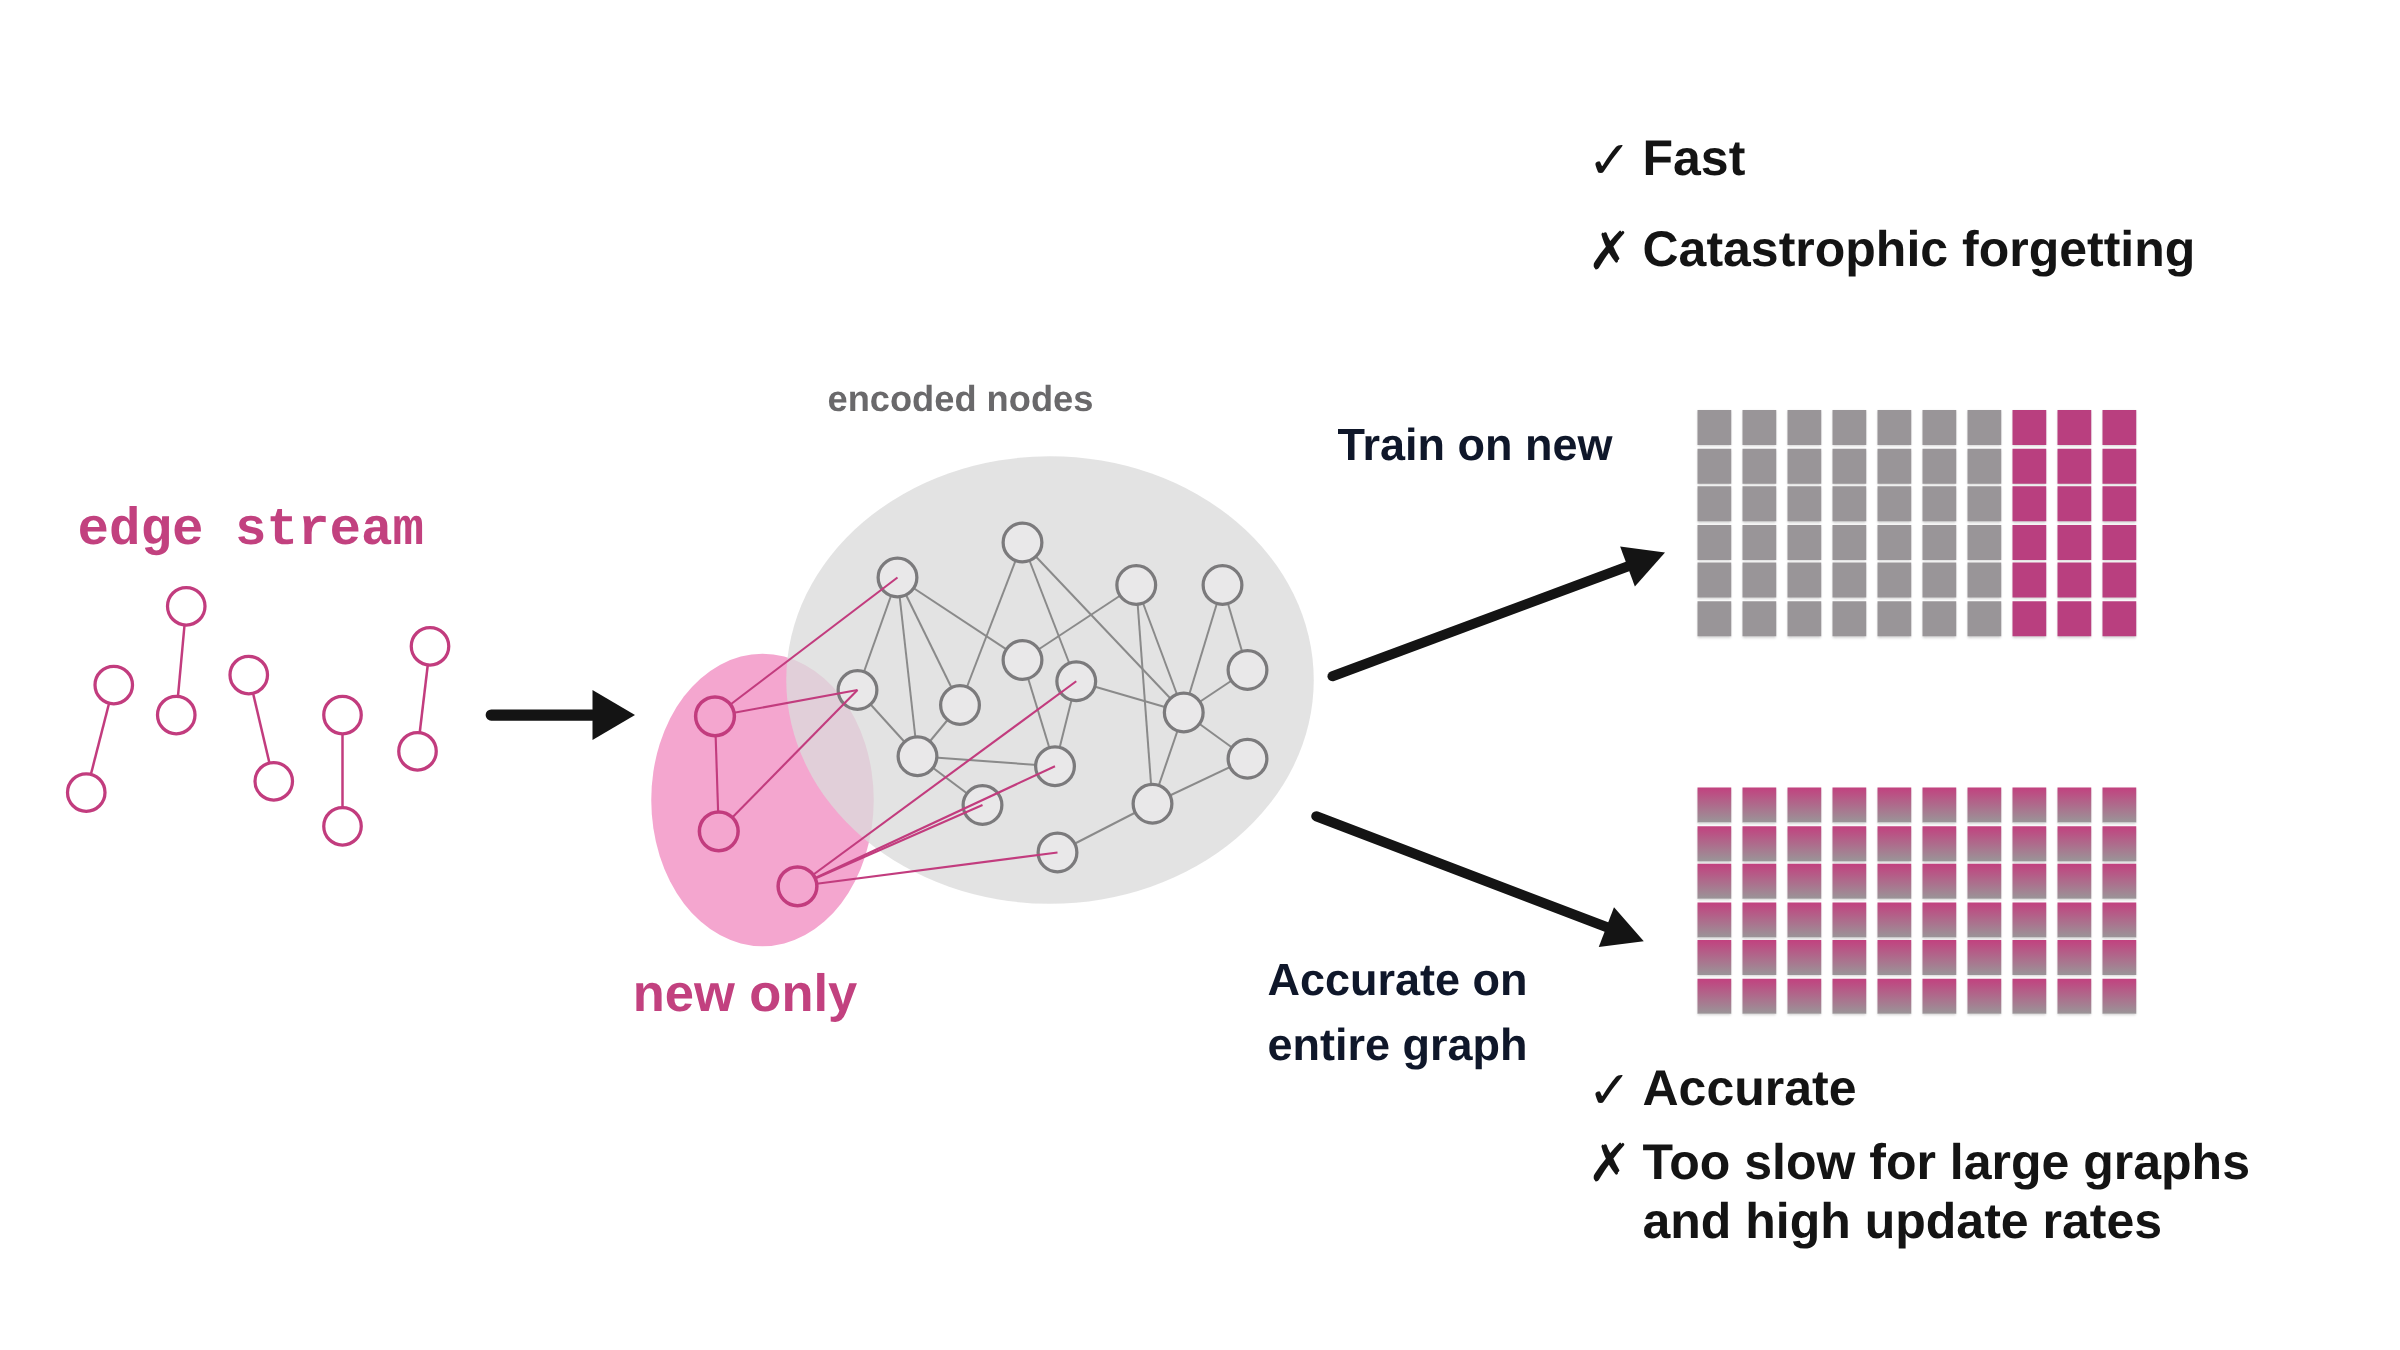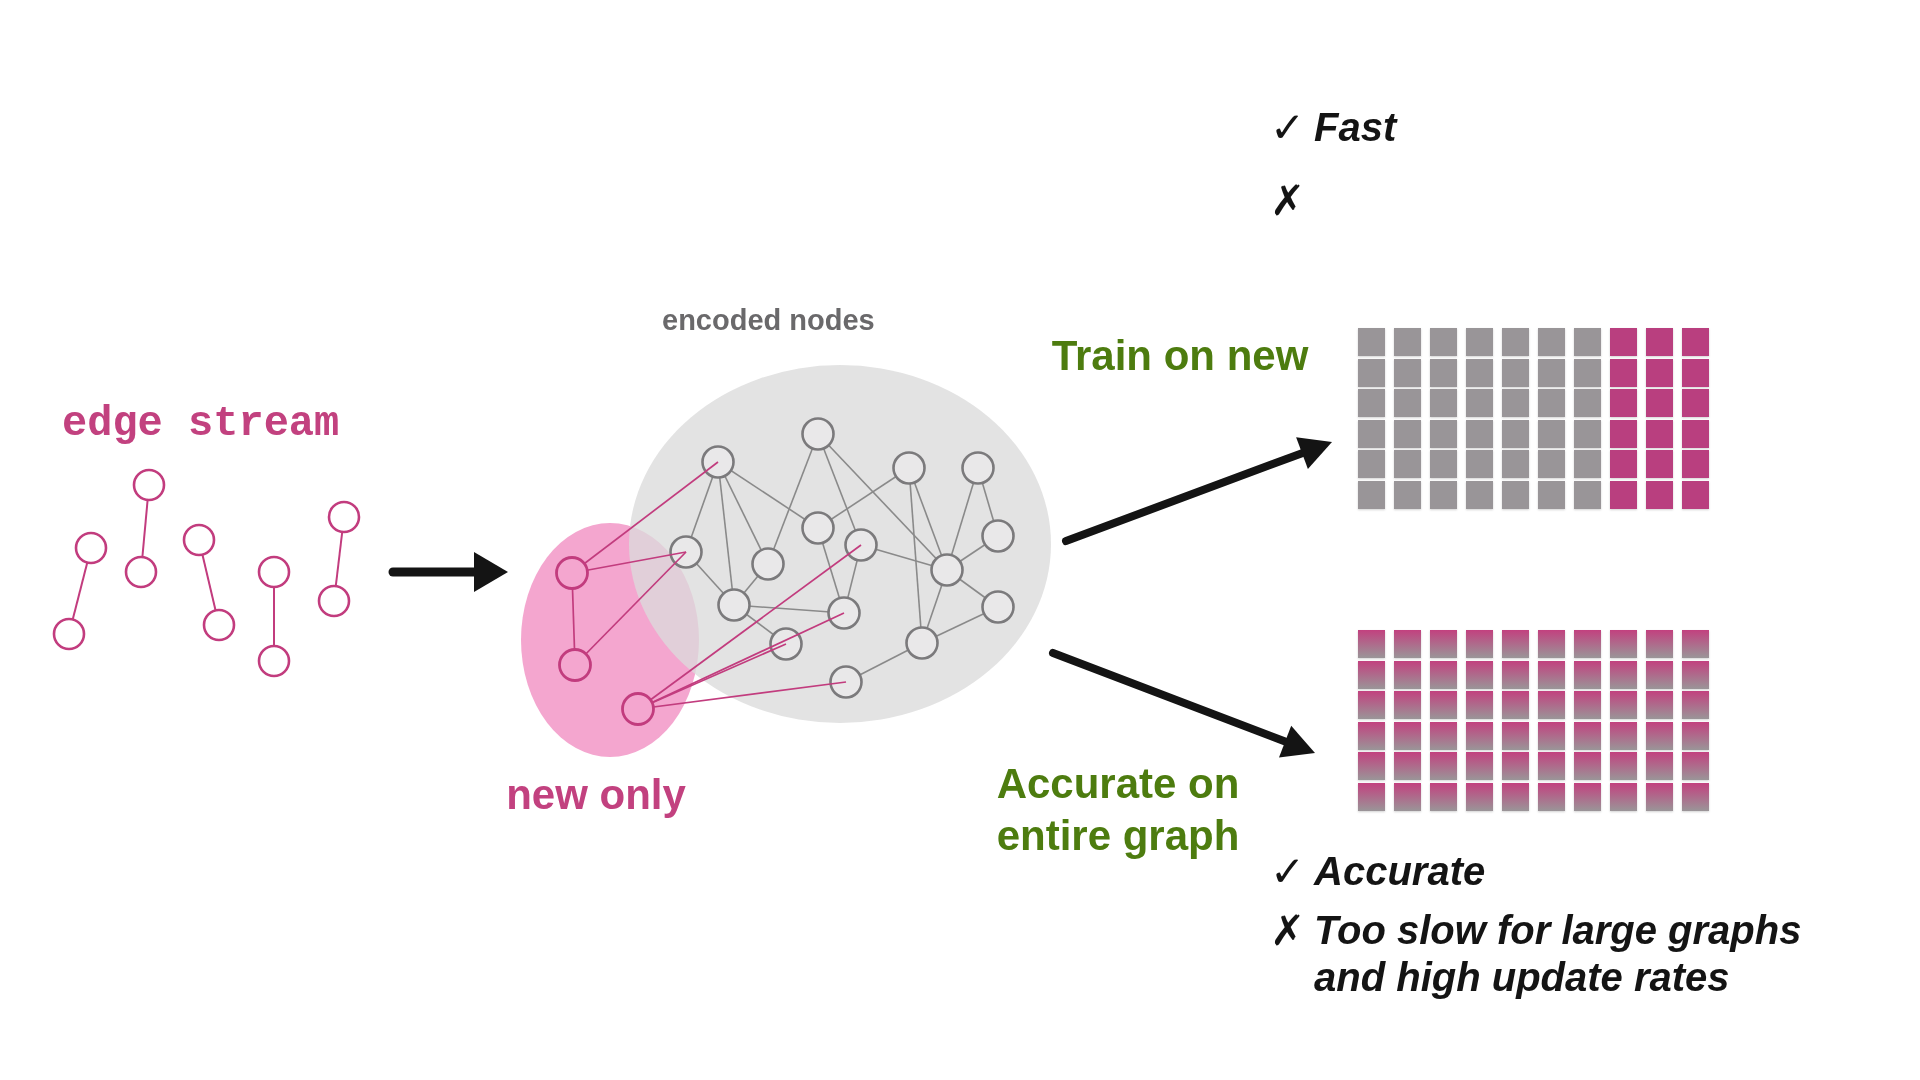--- a/index.html
+++ b/index.html
@@ -2,27 +2,27 @@
 <html><head>
 <meta charset="utf-8">
 <style>
   html,body{margin:0;padding:0;background:#ffffff;}
   .canvas{position:relative;width:1920px;height:1080px;background:#ffffff;overflow:hidden;
           font-family:"Liberation Sans",sans-serif;}
   svg.diagram{position:absolute;left:0;top:0;}
   .label{position:absolute;font-weight:700;white-space:nowrap;}
   .label.magenta{color:#C2417F;font-size:42px;line-height:44px;}
   .label.graytxt{color:#6A696B;font-size:29px;line-height:44px;text-align:left;}
-  .label.black2{color:#4d7c0f;font-size:42px;line-height:52px;text-align:center;}
+  .label.black2{color:#0f172a;font-size:36px;line-height:52px;text-align:center;}
   .checklist{position:absolute;color:#141414;}
   .check-row{display:flex;align-items:flex-start;}
   .check-mark{font-family:"DejaVu Sans",sans-serif;font-weight:700;font-size:42px;
               line-height:47px;width:44px;flex:0 0 44px;color:#141414;}
   .check-text{font-weight:700;font-size:40px;line-height:47px;color:#141414;white-space:nowrap;}
-  .check-text span{display:block;font-style:italic;}
+  .check-text span{display:block;}
   .grid{position:absolute;}
   .grid .cell{position:absolute;box-shadow:0 1px 2px rgba(0,0,0,0.18);}
 </style>
 </head>
 <body>
 
 <div class="canvas">
 
   <svg class="diagram" id="diagram-svg" width="1920" height="1080" viewBox="0 0 1920 1080">
       <ellipse cx="610" cy="640" rx="89" ry="117" fill="#F4A6CF"></ellipse>
@@ -119,20 +119,21 @@
   <div class="checklist" style="left:1270px;top:104px;">
     <div class="check-row">
       <span class="check-mark">✓</span>
       <span class="check-text">
         <span>Fast</span>
       </span>
     </div>
     <div class="check-row" style="margin-top:26px;">
       <span class="check-mark">✗</span>
       <span class="check-text">
+        <span>Catastrophic forgetting</span>
       </span>
     </div>
   </div>
 
   <div class="checklist" style="left:1270px;top:848px;">
     <div class="check-row">
       <span class="check-mark">✓</span>
       <span class="check-text">
         <span>Accurate</span>
       </span>

